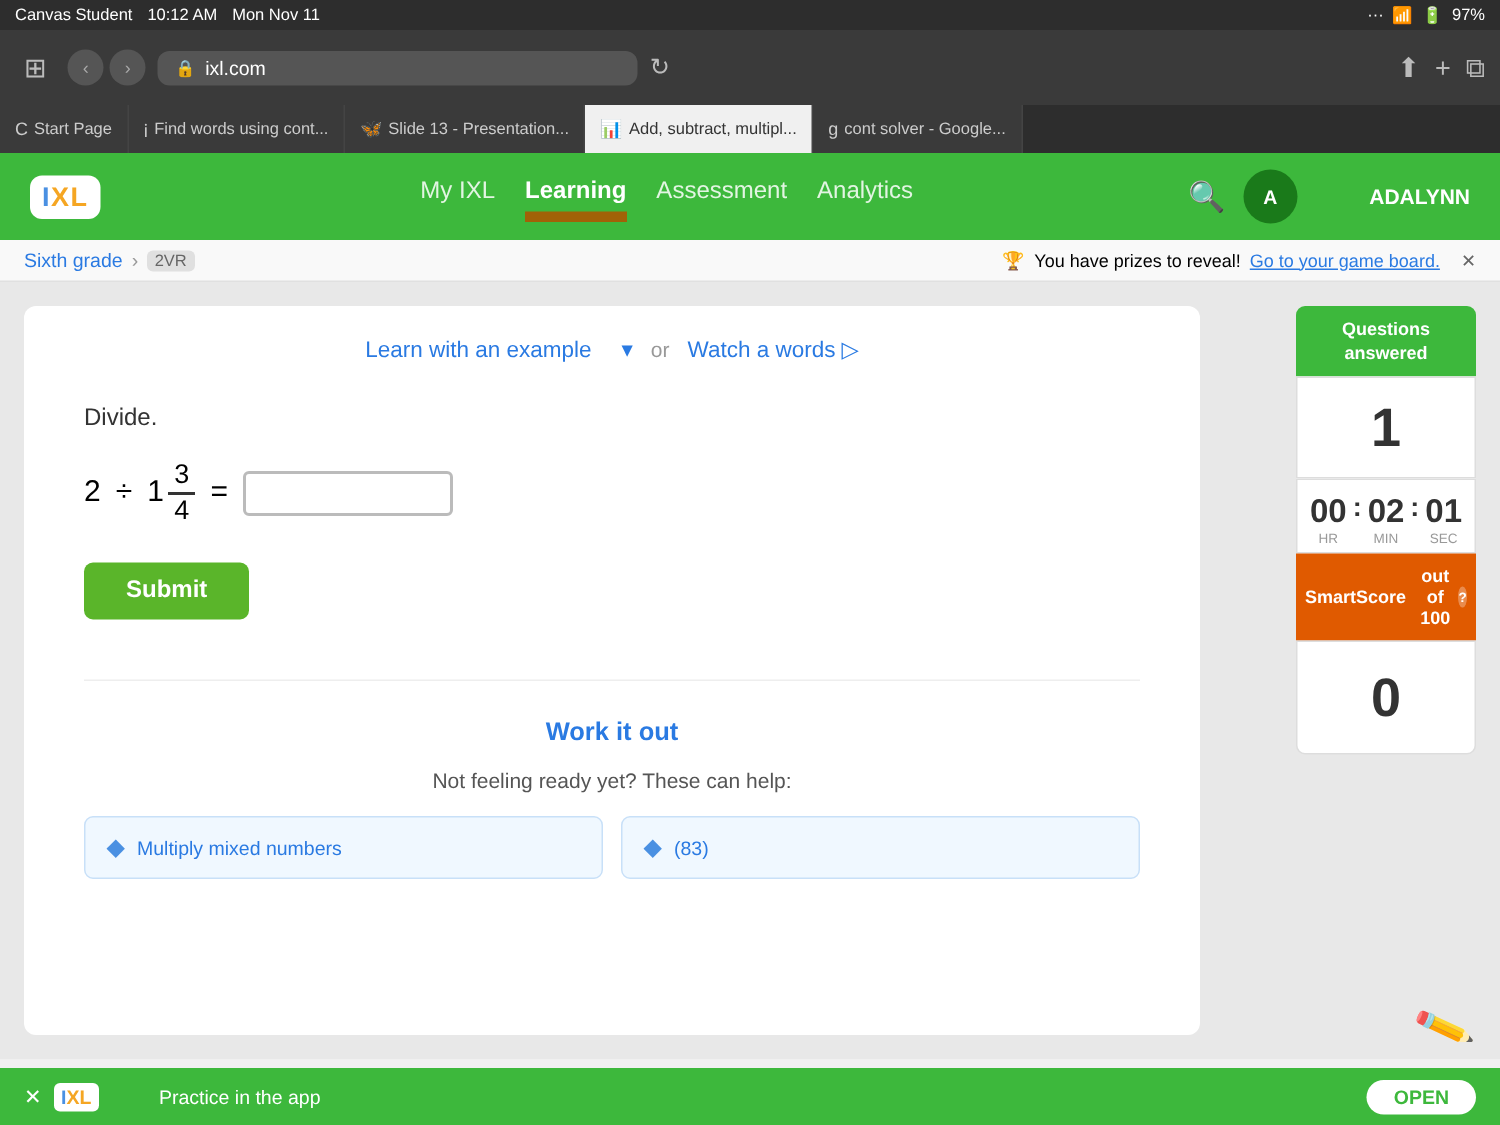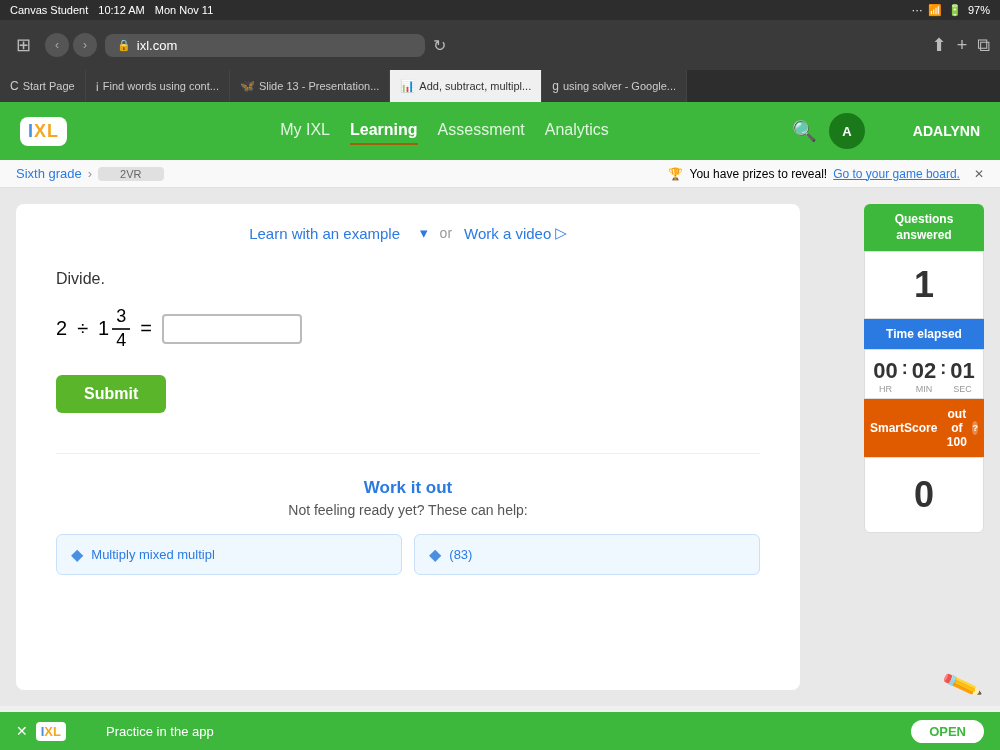--- a/index.html
+++ b/index.html
@@ -112,21 +112,21 @@
       color: rgba(255,255,255,0.85);
       font-size: 16px;
       font-weight: 500;
       cursor: pointer;
       padding: 4px 0;
       text-decoration: none;
     }
     .ixl-nav-item.active {
       color: #fff;
       font-weight: 700;
-      border-bottom: 2px solid #a16207;
+      border-bottom: 7px solid #a16207;
     }
     .ixl-header-right { display: flex; align-items: center; gap: 12px; }
     .search-icon-btn { background: none; border: none; color: #fff; font-size: 20px; cursor: pointer; }
     .user-avatar {
       background: #1a7a1a;
       border-radius: 50%;
       width: 36px; height: 36px;
       display: flex; align-items: center; justify-content: center;
       color: #fff; font-size: 13px; font-weight: bold;
     }
@@ -142,21 +142,21 @@
       justify-content: space-between;
       font-size: 13px;
     }
     .breadcrumb { display: flex; align-items: center; gap: 6px; color: #555; }
     .breadcrumb-link { color: #2a7ae2; cursor: pointer; }
     .breadcrumb-chevron { color: #999; }
     .breadcrumb-current { color: #333; font-weight: 500; }
     .breadcrumb-badge {
       background: #e0e0e0;
       border-radius: 4px;
-      padding: 1px 22px;
+      padding: 1px 5px;
       font-size: 11px;
       color: #666;
     }
     .prize-banner { display: flex; align-items: center; gap: 6px; font-size: 12px; }
     .prize-link { color: #2a7ae2; cursor: pointer; text-decoration: underline; }
     .close-x { cursor: pointer; color: #666; margin-left: 8px; }
 
     
     .main-content {
       background: #e8e8e8;
@@ -222,21 +222,21 @@
       font-weight: 600;
       cursor: pointer;
     }
 
     
     .work-section {
       margin-top: 40px;
       border-top: 1px solid #eee;
       padding-top: 24px;
     }
-    .work-title { color: #2a7ae2; font-size: 17px; font-weight: 600; text-align: center; margin-bottom: 4px; }
+    .work-title { color: #2a7ae2; font-size: 17px; font-weight: 600; text-align: center; margin-bottom: 14px; }
     .work-subtitle { color: #555; font-size: 14px; text-align: center; margin-bottom: 16px; }
     .help-links { display: flex; gap: 12px; }
     .help-link-card {
       flex: 1;
       background: #f0f8ff;
       border: 1px solid #c8e0f8;
       border-radius: 6px;
       padding: 10px 14px;
       display: flex; align-items: center; gap: 8px;
       cursor: pointer;
@@ -404,21 +404,21 @@
   <div class="tab">
     <span class="tab-icon">🦋</span>
     <span>Slide 13 - Presentation...</span>
   </div>
   <div class="tab active">
     <span class="tab-icon">📊</span>
     <span>Add, subtract, multipl...</span>
   </div>
   <div class="tab">
     <span class="tab-icon">g</span>
-    <span>using solver - Google...</span>
+    <span>cont solver - Google...</span>
   </div>
 </div>
 
 <div class="ixl-header">
   <div class="ixl-logo">
     <span>I</span><span>XL</span>
   </div>
   <nav class="ixl-nav">
     <a class="ixl-nav-item">My IXL</a>
     <a class="ixl-nav-item active">Learning</a>
@@ -449,21 +449,21 @@
 <div class="main-content">
 
   <div class="problem-area">
     <div class="example-bar">
       <button class="learn-example-btn">
         <span>Learn with an example</span>
         <span>▾</span>
       </button>
       <span class="or-text">or</span>
       <button class="watch-video-btn">
-        <span>Work a video</span>
+        <span>Watch a words</span>
         <span>▷</span>
       </button>
     </div>
 
     <p class="problem-label">Divide.</p>
 
     <div class="math-problem">
       <span>2</span>
       <span>÷</span>
       <span class="mixed-number">
@@ -479,34 +479,33 @@
 
     <button class="submit-btn">Submit</button>
 
     
     <div class="work-section">
       <div class="work-title">Work it out</div>
       <div class="work-subtitle">Not feeling ready yet? These can help:</div>
       <div class="help-links">
         <div class="help-link-card">
           <span class="diamond-icon">◆</span>
-          <span>Multiply mixed multipl</span>
+          <span>Multiply mixed numbers</span>
         </div>
         <div class="help-link-card">
           <span class="diamond-icon">◆</span>
           <span>(83)</span>
         </div>
       </div>
     </div>
   </div>
 
   <div class="right-panel">
     <div class="questions-answered-header">Questions answered</div>
     <div class="questions-count-box">1</div>
-    <div class="time-elapsed-header">Time elapsed</div>
     <div class="time-display">
       <div class="time-unit">
         <div class="time-number">00</div>
         <div class="time-label">HR</div>
       </div>
       <div class="time-colon">:</div>
       <div class="time-unit">
         <div class="time-number">02</div>
         <div class="time-label">MIN</div>
       </div>

